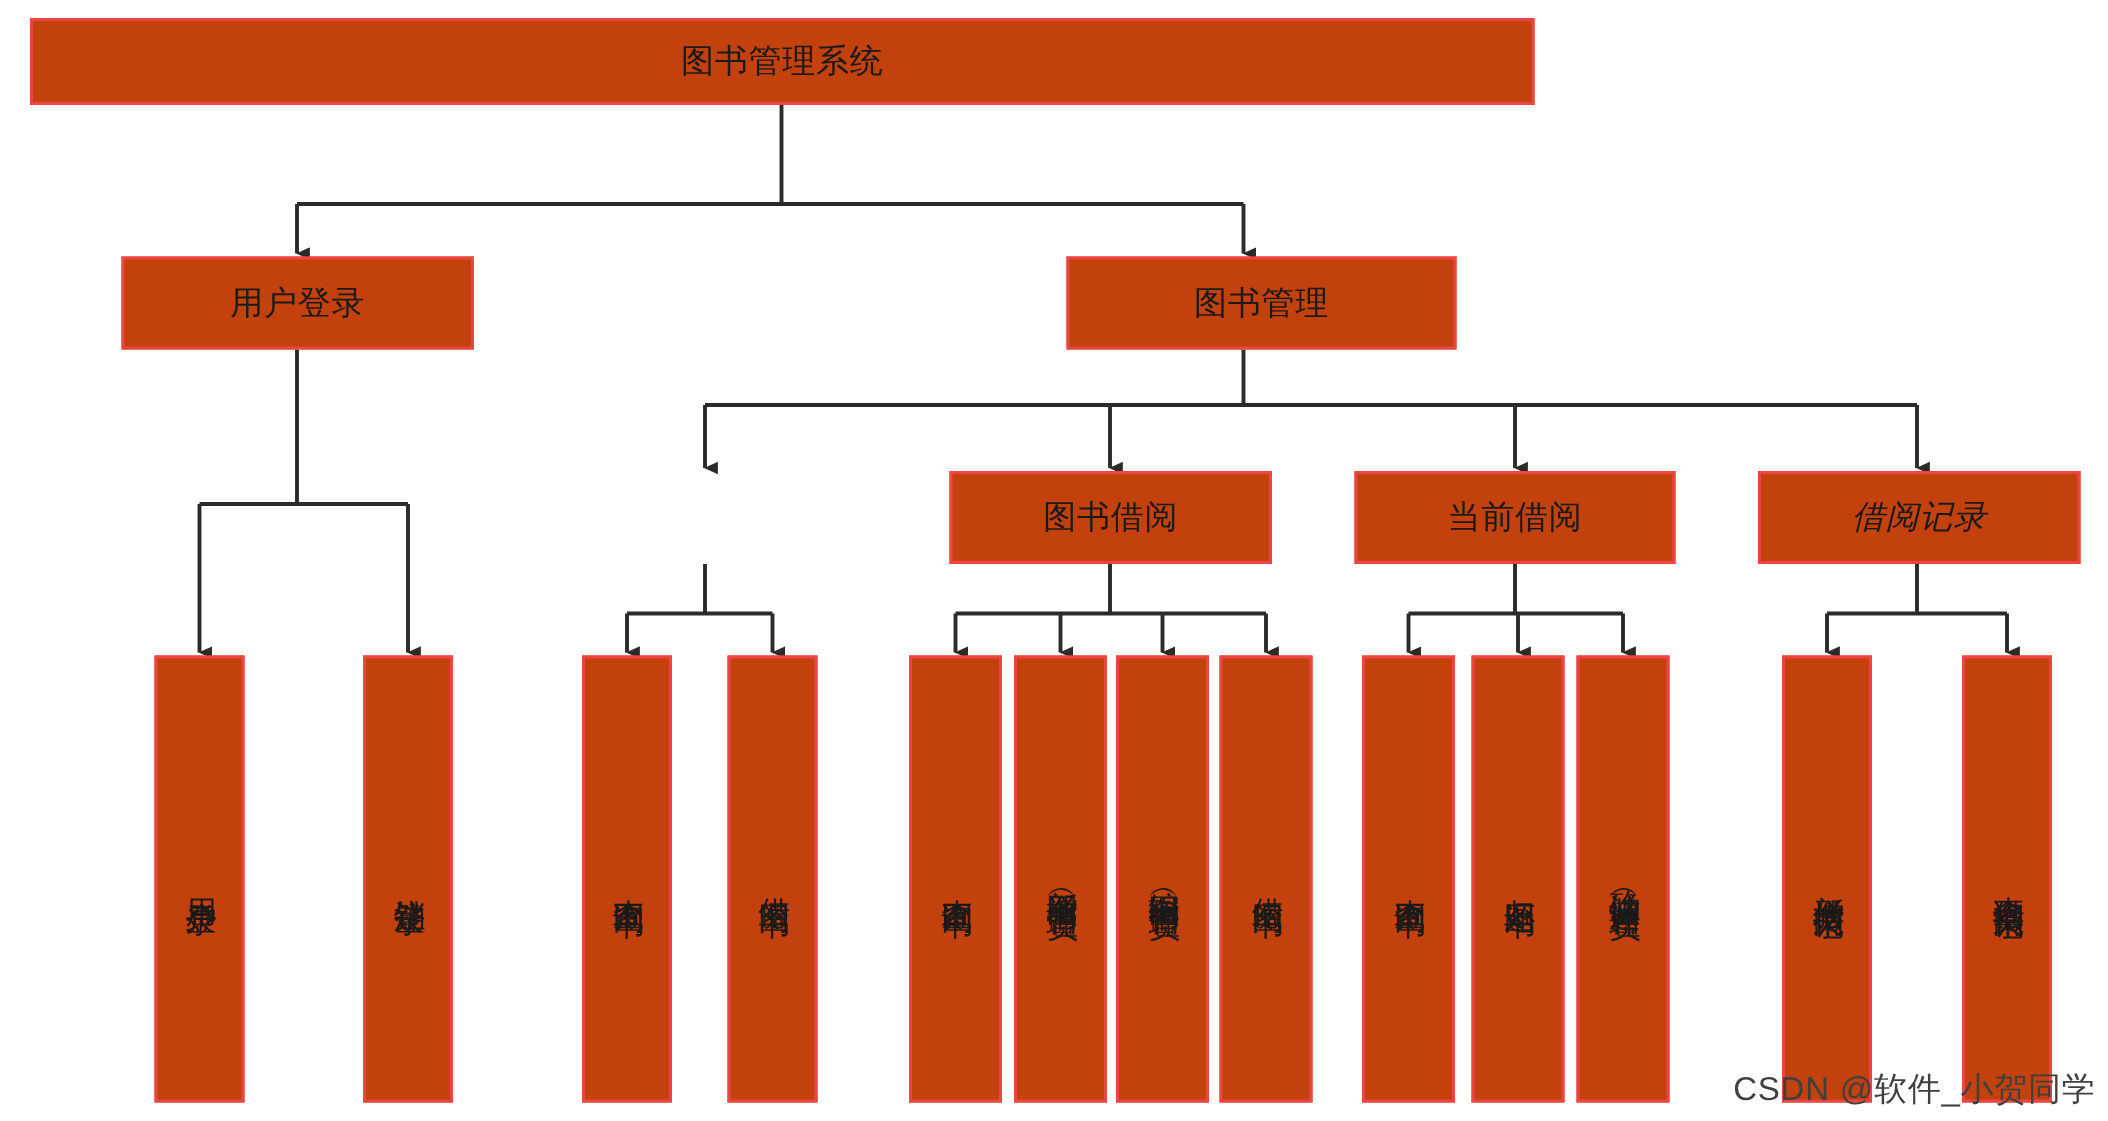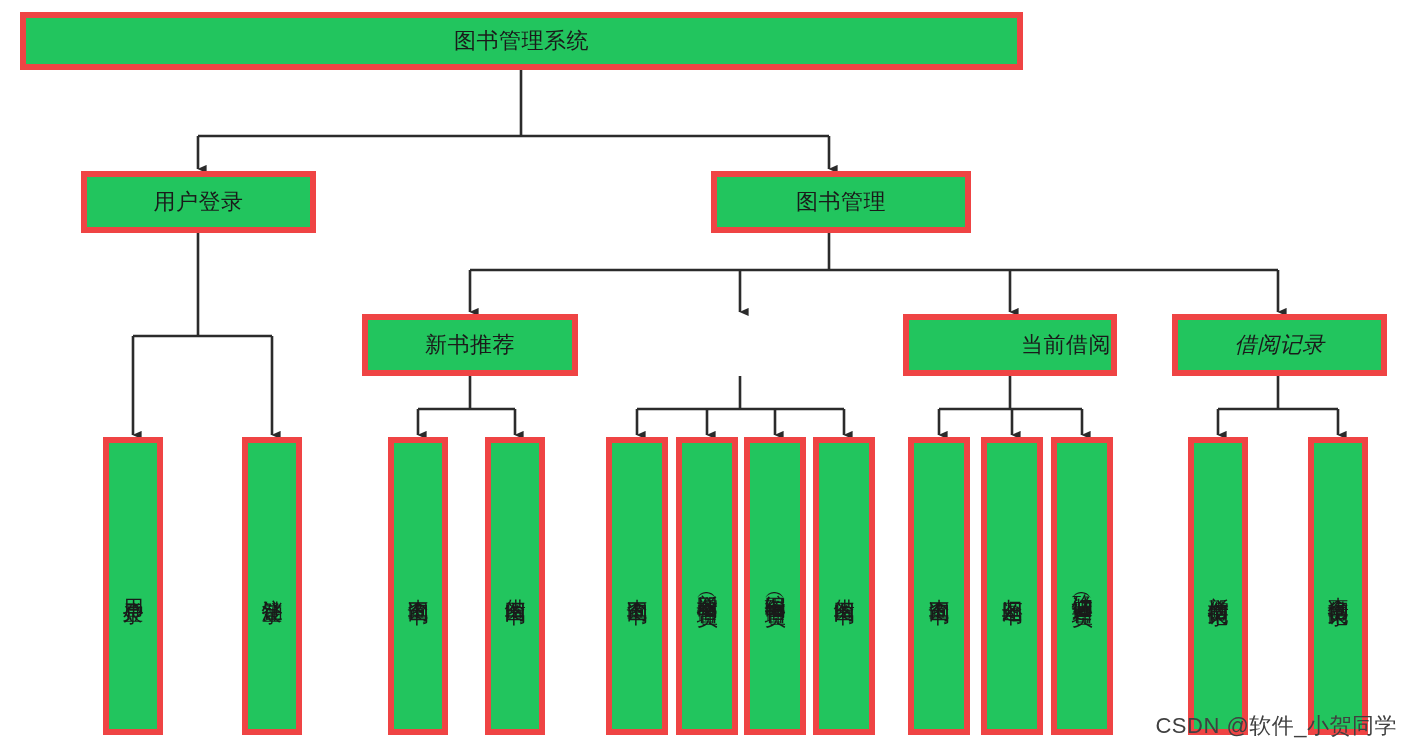--- a/index.html
+++ b/index.html
@@ -23,22 +23,22 @@
     position: absolute;
     left: 0;
     top: 0;
     width: 1405px;
     height: 747px;
     pointer-events: none;
   }
   .node {
     position: absolute;
     box-sizing: border-box;
-    background: #22c55e;
-    border: 6px solid #ef4444;
+    background: #c2410c;
+    border: 2px solid #ef4444;
     display: flex;
     align-items: center;
     justify-content: center;
     text-align: center;
   }
   .node .label {
     font-size: 22px;
     line-height: 1.15;
     letter-spacing: 0.5px;
     color: #1a1a1a;
@@ -120,24 +120,24 @@
     <span class="label">图书管理系统</span>
   </div>
 
   <div class="node lvl2" style="left: 81px; top: 171px; width: 235px; height: 62px;">
     <span class="label">用户登录</span>
   </div>
   <div class="node lvl2" style="left: 711px; top: 171px; width: 260px; height: 62px;">
     <span class="label">图书管理</span>
   </div>
 
-  <div class="node lvl3" style="left: 362px; top: 314px; width: 216px; height: 62px;">
-    <span class="label">新书推荐</span>
+  <div class="node lvl3" style="left: 633px; top: 314px; width: 215px; height: 62px;">
+    <span class="label">图书借阅</span>
   </div>
-  <div class="node lvl3" style="left: 903px; top: 314px; width: 214px; height: 62px; justify-content: flex-end;">
+  <div class="node lvl3" style="left: 903px; top: 314px; width: 214px; height: 62px;">
     <span class="label">当前借阅</span>
   </div>
   <div class="node lvl3" style="left: 1172px; top: 314px; width: 215px; height: 62px; font-style: italic;">
     <span class="label">借阅记录</span>
   </div>
 
   <div class="node leaf" style="left: 103px; top: 437px; width: 60px; height: 298px;">
     <span class="label">用户登录</span>
   </div>
   <div class="node leaf" style="left: 242px; top: 437px; width: 60px; height: 298px;">

